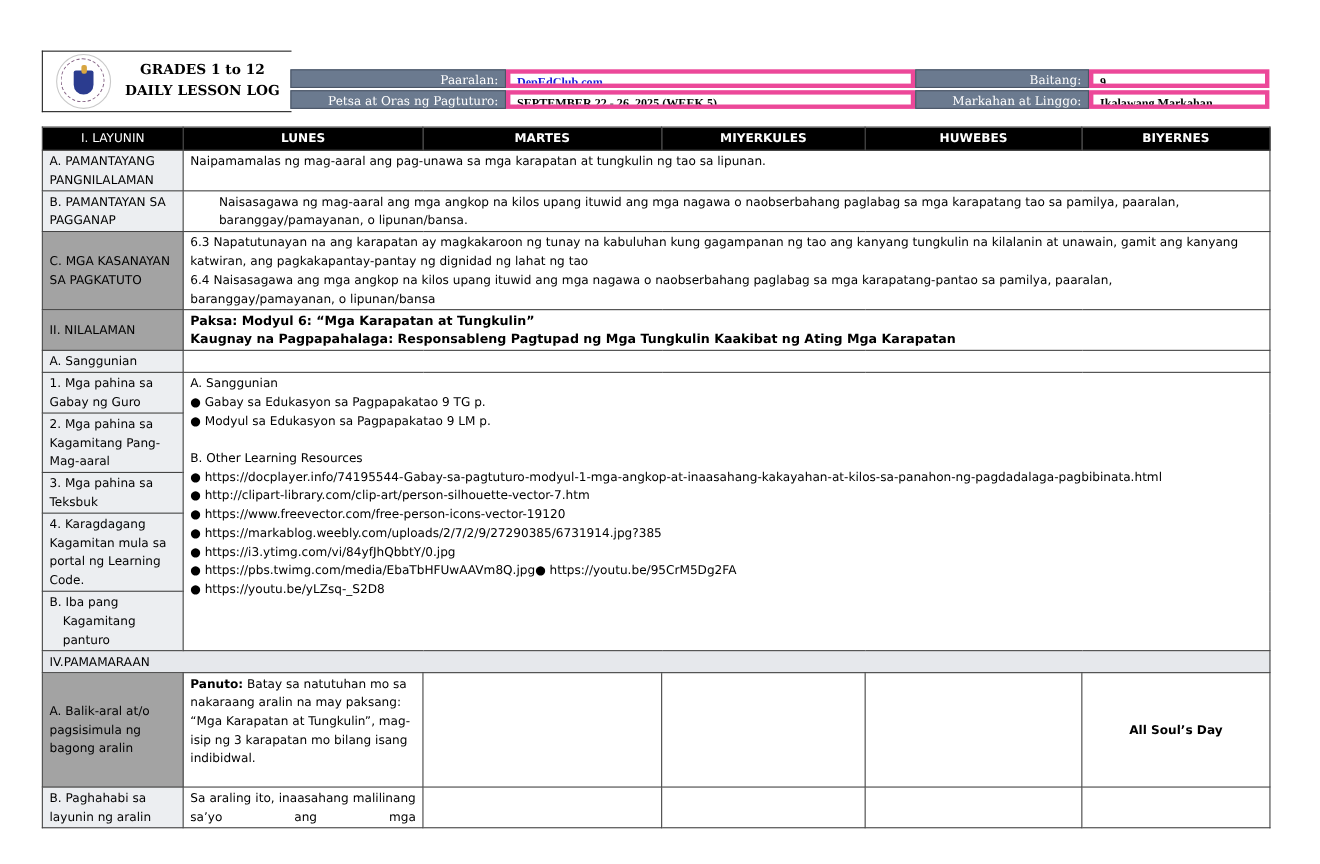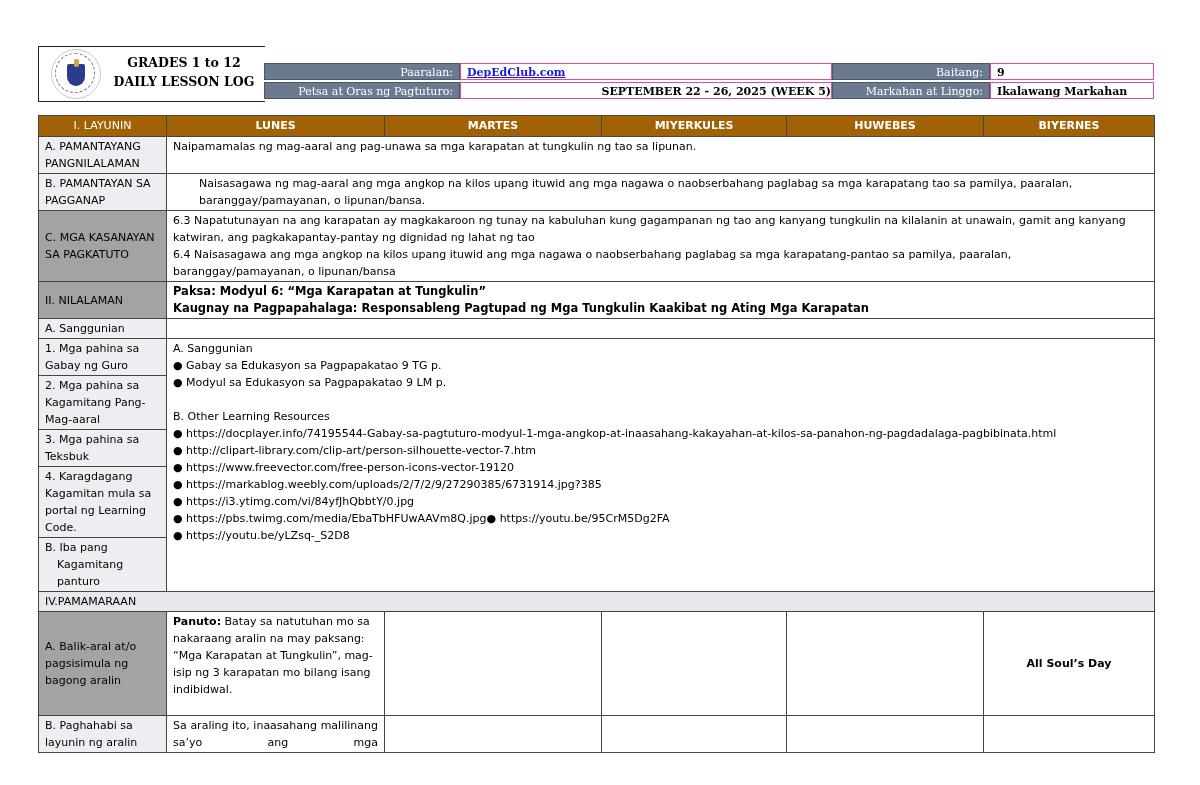--- a/index.html
+++ b/index.html
@@ -10,27 +10,27 @@
   .hdr-left { position:absolute; left:0; top:0; width:226px; height:54px; border-top:1px solid #222; border-left:1px solid #222; border-bottom:1px solid #222; }
   .logo { position:absolute; left:12px; top:2px; width:48px; height:48px; border-radius:50%; background:#fff; border:1px solid #c9c9c9; }
   .logo .ring { position:absolute; left:3px; top:3px; width:40px; height:40px; border-radius:50%; border:1px dashed #8a6a8a; box-sizing:border-box; }
   .logo .shield { position:absolute; left:15px; top:14px; width:18px; height:22px; background:#2b3c8f; border-radius:2px 2px 9px 9px; }
   .logo .torch { position:absolute; left:22px; top:9px; width:5px; height:8px; background:#d8a640; border-radius:2px; }
   .hdr-title { position:absolute; left:64px; top:6px; width:162px; text-align:center; font-family:"DejaVu Serif", serif; font-weight:bold; font-size:12.5px; line-height:19px; }
   .hdr-grid { position:absolute; left:226px; top:0; width:890px; height:54px; }
   .hrow { position:absolute; left:0; width:890px; height:18px; }
   .hcell { position:absolute; top:0; height:17px; box-sizing:border-box; font-family:"DejaVu Serif", serif; font-size:11px; line-height:17px; white-space:nowrap; overflow:hidden; }
   .hlab { background:#6b7a8f; color:#ffffff; text-align:right; padding-right:6px; border:1px solid #4a5566; }
-  .hval { background:#ffffff; border:1px solid #ec4899; padding-left:6px; font-weight:bold; }
+  .hval { background:#ffffff; border:4px solid #ec4899; padding-left:6px; font-weight:bold;font-family:Liberation Serif, serif; }
   .hval a { color:#1a1ad6; text-decoration:underline; }
 
   
   .tbl { position:absolute; left:38px; top:115px; width:1116px; border-collapse:collapse; table-layout:fixed; font-family:"DejaVu Sans", sans-serif; font-size:11px; }
   .tbl td, .tbl th { border:1px solid #444; vertical-align:top; padding:1px 6px; line-height:17px; }
-  .tbl th { background:#a16207; color:#fff; font-weight:bold; text-align:center; height:18px; padding:1px 4px; font-size:11px; }
+  .tbl th { background:#000000; color:#fff; font-weight:bold; text-align:center; height:18px; padding:1px 4px; font-size:11px; }
   .tbl th.first { font-weight:normal; }
   .lab { background:#eceef1; }
   .lab-vc { background:#a3a3a3; vertical-align:middle !important; }
   .sec { background:#e6e8ec; }
   .bold { font-weight:bold; }
   .just { text-align:justify; text-align-last:justify; }
   .center { text-align:center; vertical-align:middle !important; font-weight:bold; }
   .nil { font-weight:bold; font-size:11.5px; }
   .small-pad { padding-left:18px !important; text-indent:-12px; }
   .inner-line { display:block; }
@@ -55,21 +55,21 @@
     <div class="hrow" style="top:17px;">
       <div class="hcell hlab" style="left:0;width:196px;">Paaralan:</div>
       <div class="hcell hval" style="left:196px;width:372px;font-weight:bold;">
         <a>DepEdClub.com</a>
       </div>
       <div class="hcell hlab" style="left:568px;width:158px;">Baitang:</div>
       <div class="hcell hval" style="left:726px;width:164px;">9</div>
     </div>
     <div class="hrow" style="top:36px;">
       <div class="hcell hlab" style="left:0;width:196px;">Petsa at Oras ng Pagtuturo:</div>
-      <div class="hcell hval" style="left:196px;width:372px;text-align:right;">SEPTEMBER 22 - 26, 2025 (WEEK 5)</div>
+      <div class="hcell hval" style="left:196px;width:372px;">SEPTEMBER 22 - 26, 2025 (WEEK 5)</div>
       <div class="hcell hlab" style="left:568px;width:158px;">Markahan at Linggo:</div>
       <div class="hcell hval" style="left:726px;width:164px;">Ikalawang Markahan</div>
     </div>
   </div>
 </div>
 
 <table class="tbl">
   <colgroup>
     <col style="width:128px">
     <col style="width:218px">

